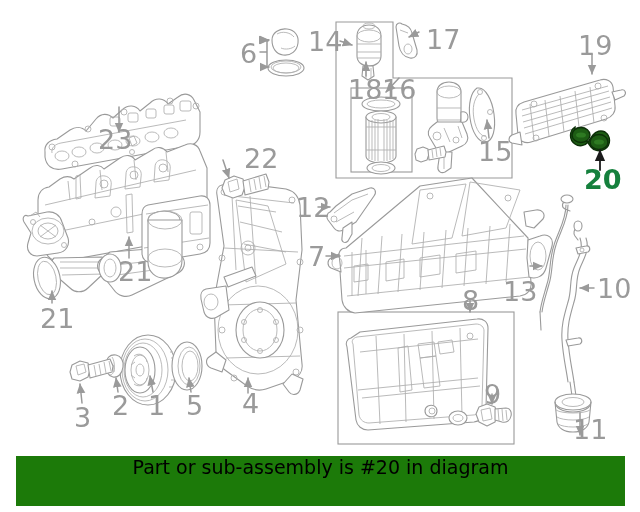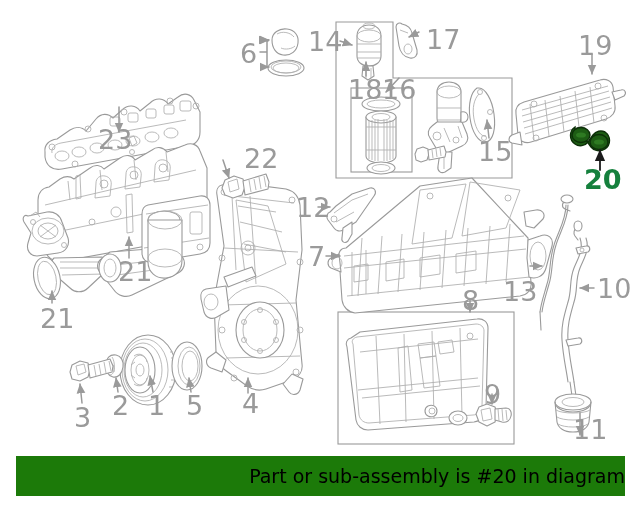--- a/index.html
+++ b/index.html
@@ -37,25 +37,25 @@
   }
   .callout.highlight {
     color: #15803d;
     font-weight: 700;
   }
   .banner {
     position: absolute;
     left: 16px;
     top: 456px;
     width: 609px;
-    height: 40px;
+    height: 50px;
     background: #1c7a09;
     display: flex;
-    flex-direction: column;
-    align-items: flex-end;
+    flex-direction: row;
+    align-items: flex-start;
     justify-content: center;
     box-sizing: border-box;
   }
   .banner-line {
     color: #000000;
     font-family: "DejaVu Sans", sans-serif;
     font-size: 19px;
     line-height: 23px;
     text-align: center;
     white-space: nowrap;

